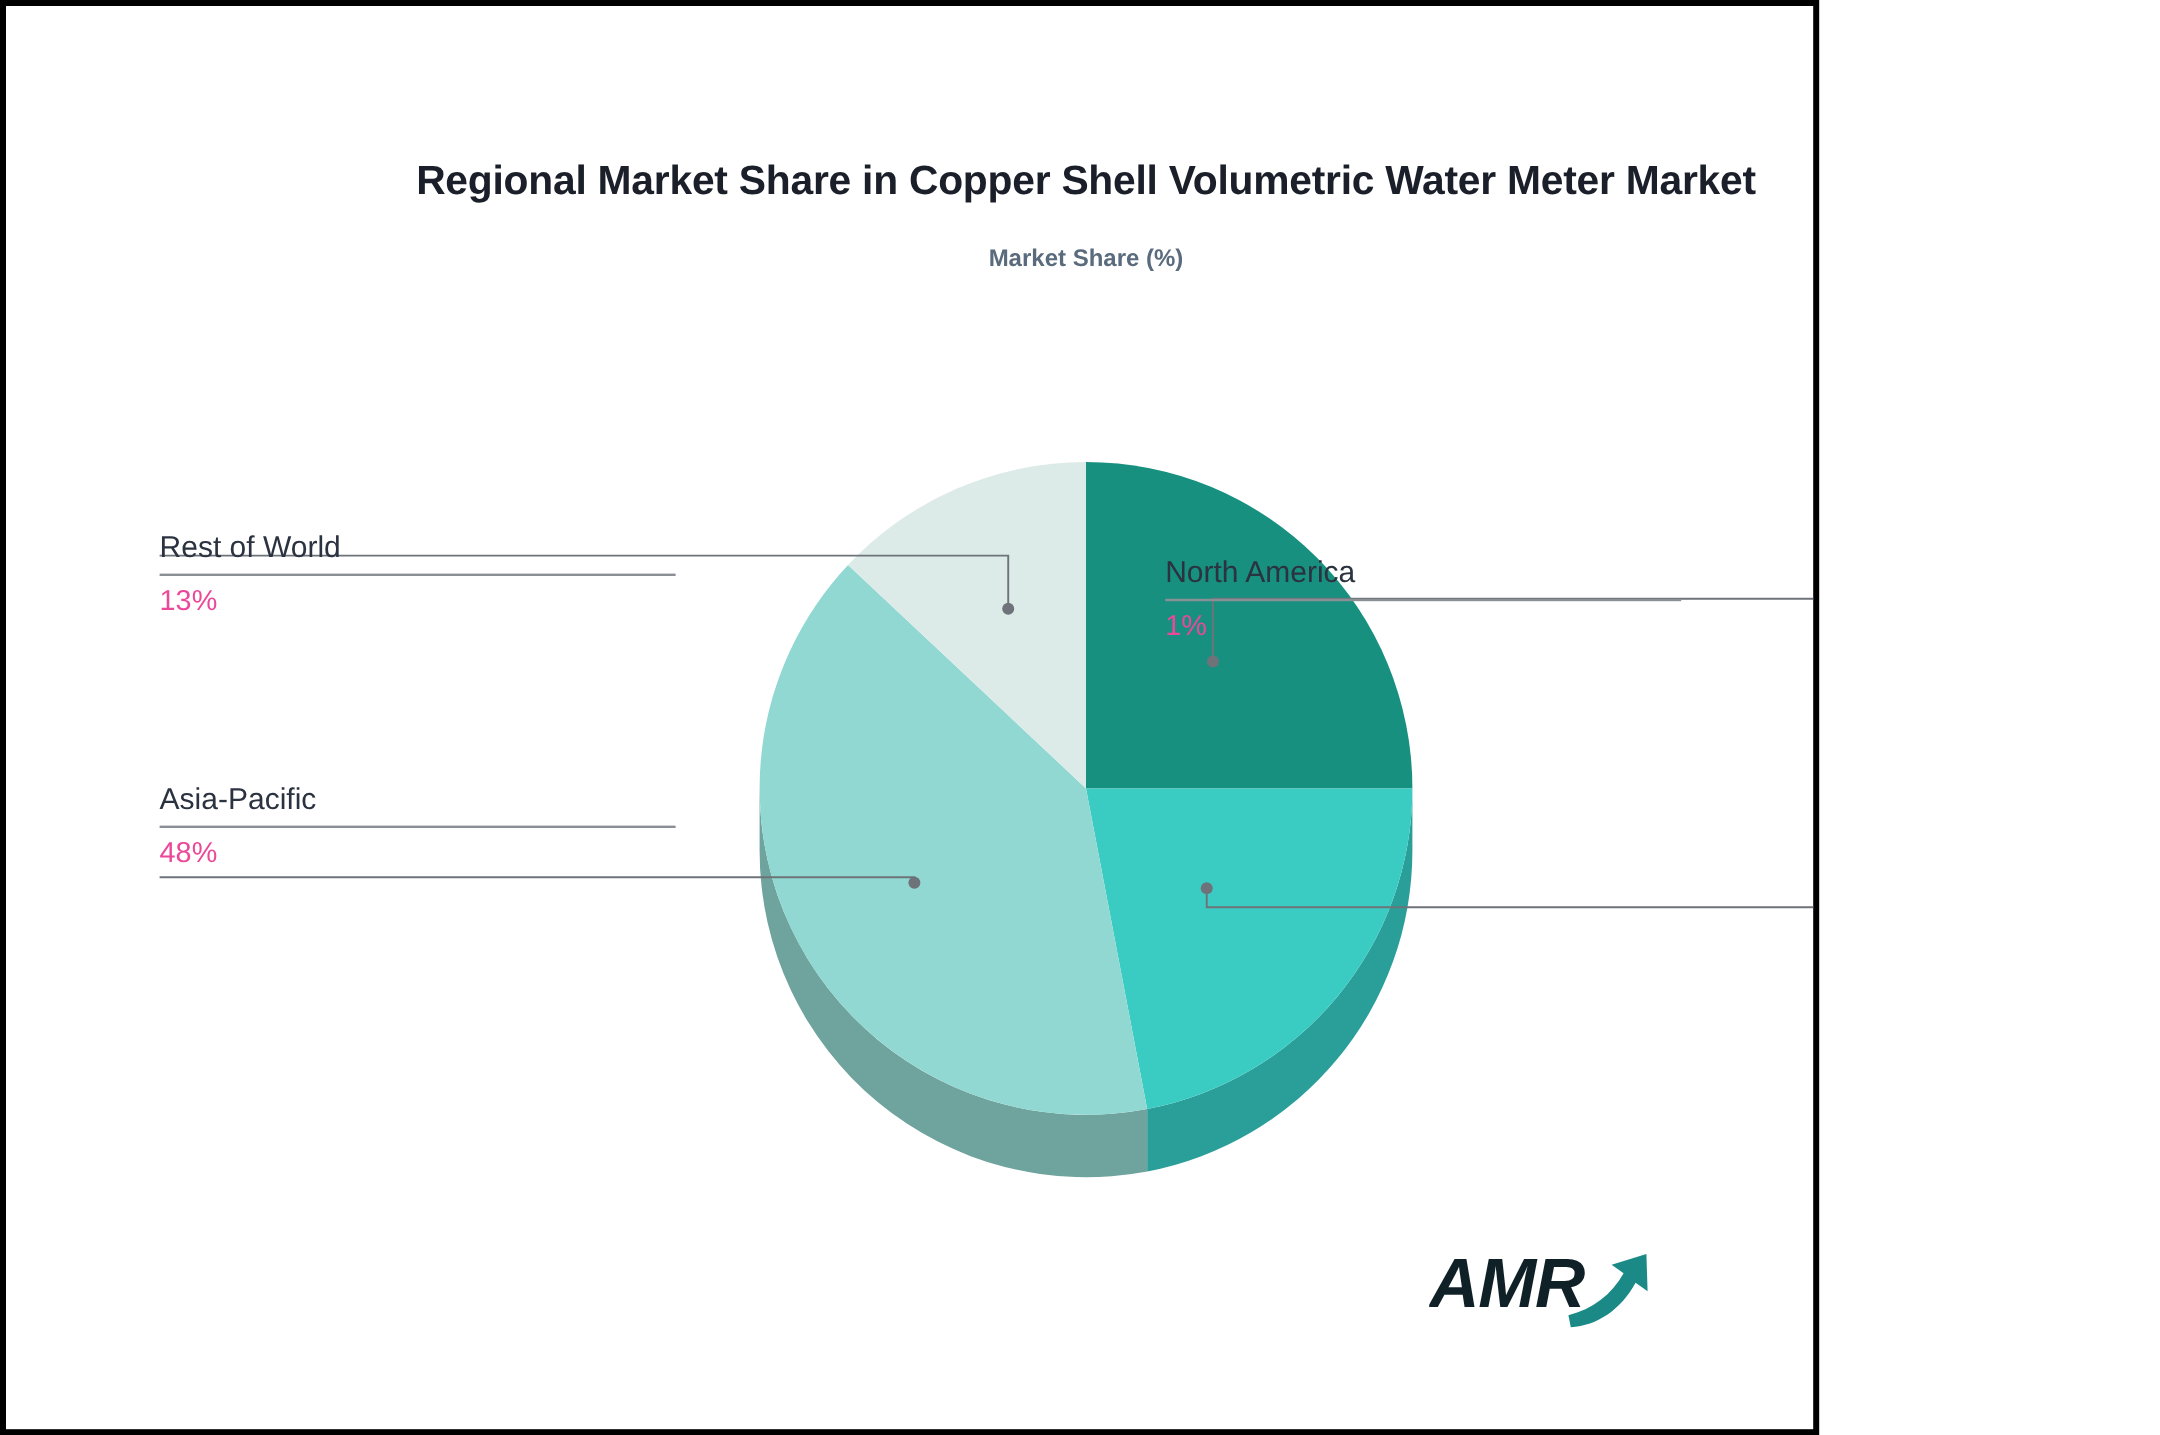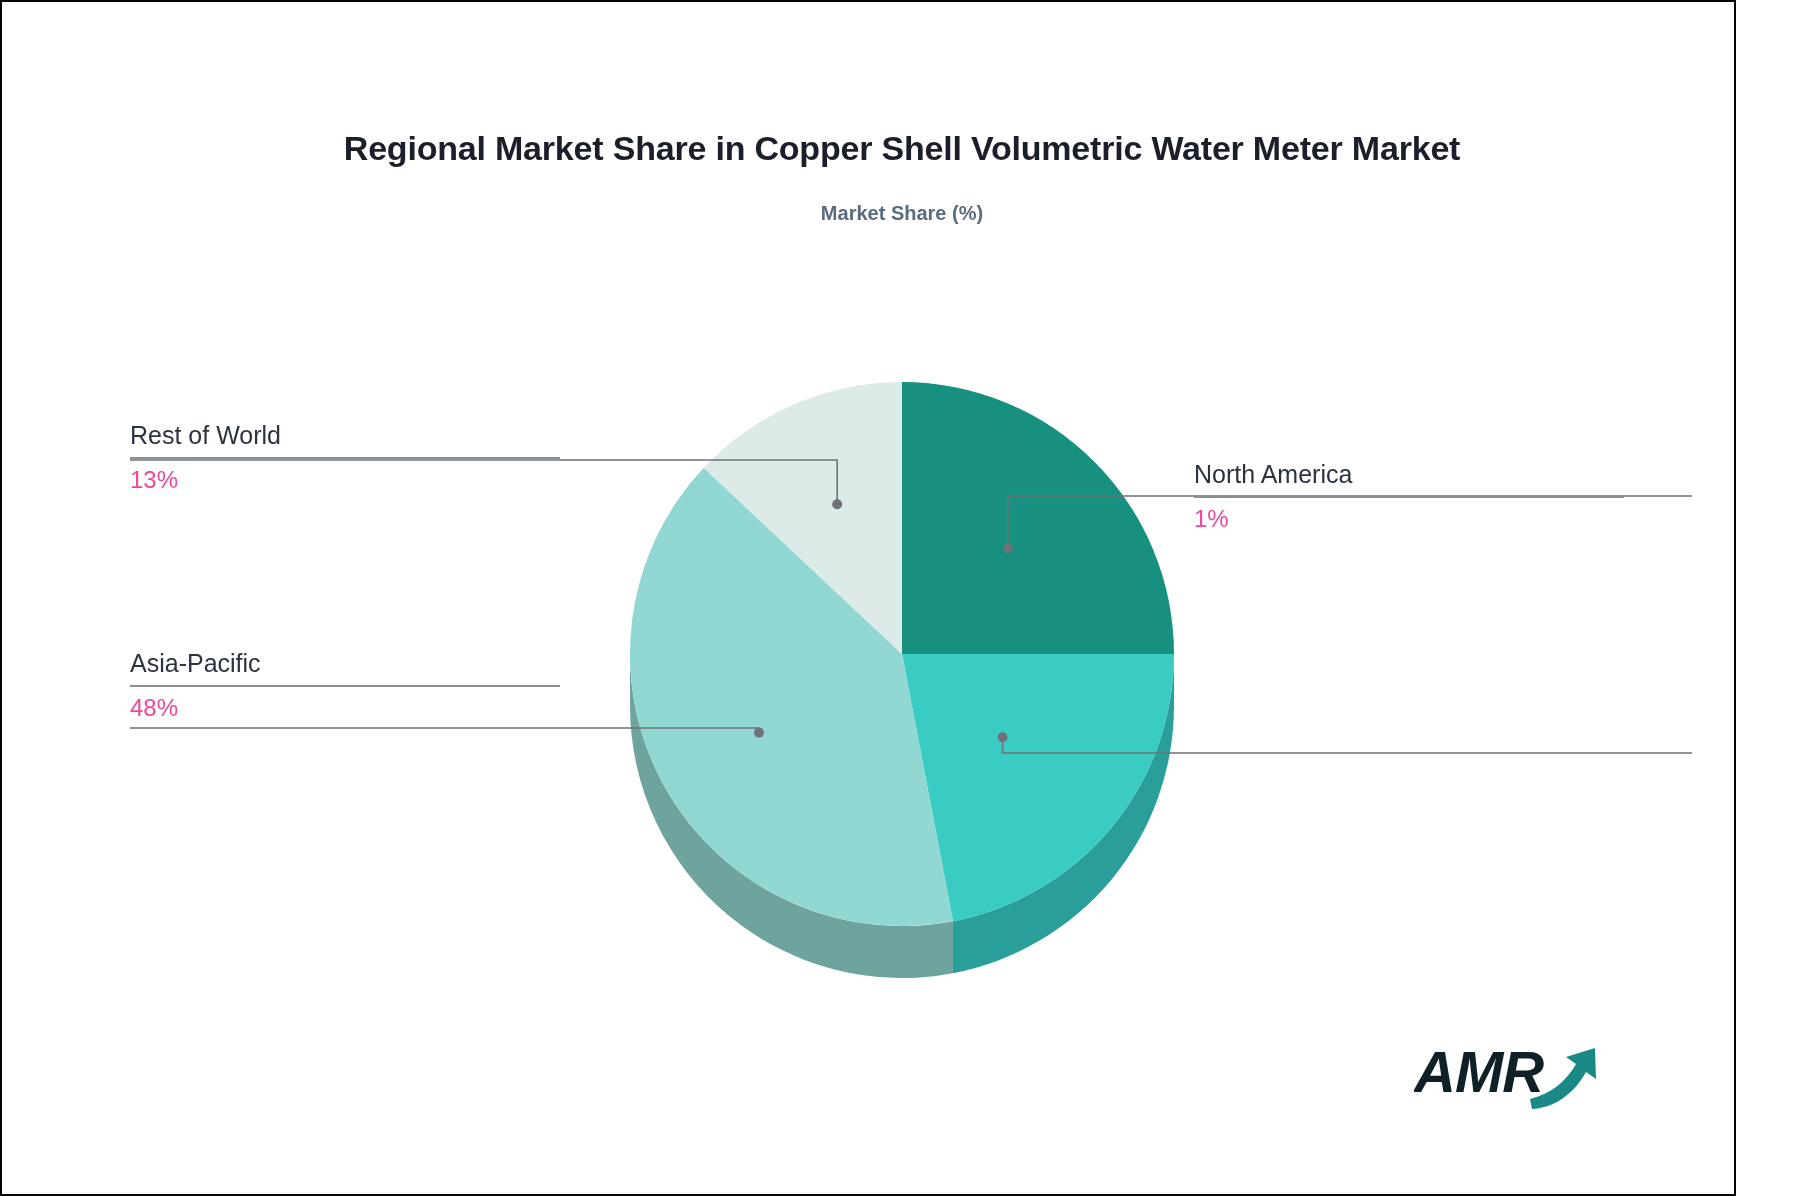--- a/index.html
+++ b/index.html
@@ -2,24 +2,24 @@
 <html><head>
 <meta charset="utf-8">
 <style>
   html, body {
     margin: 0;
     padding: 0;
     background: #ffffff;
   }
   #canvas {
     position: relative;
-    width: 1736px;
+    width: 1516px;
     height: 1196px;
     background: #ffffff;
-    border: 2px solid #000000;
+    border: 5px solid #000000;
     box-sizing: border-box;
     overflow: hidden;
     font-family: "Liberation Sans", sans-serif;
   }
 
   
   #title-block {
     position: absolute;
     top: 126px;
     left: 0;
@@ -69,21 +69,21 @@
     width: 100%;
   }
   .callout .cl-value {
     font-size: 24px;
     color: #ec4899;
     line-height: 1.2;
   }
   .callout.left  { text-align: left;  left: 128px; }
   .callout.right { text-align: left; right: 110px; }
 
-  #callout-rest-of-world { top: 418px; }
+  #callout-rest-of-world { top: 436px; }
   #callout-asia-pacific  { top: 646px; }
   #callout-north-america { top: 457px; }
   #callout-europe        { top: 717px; }
 
   
   #amr-logo {
     position: absolute;
     right: 120px;
     bottom: 78px;
     width: 200px;

